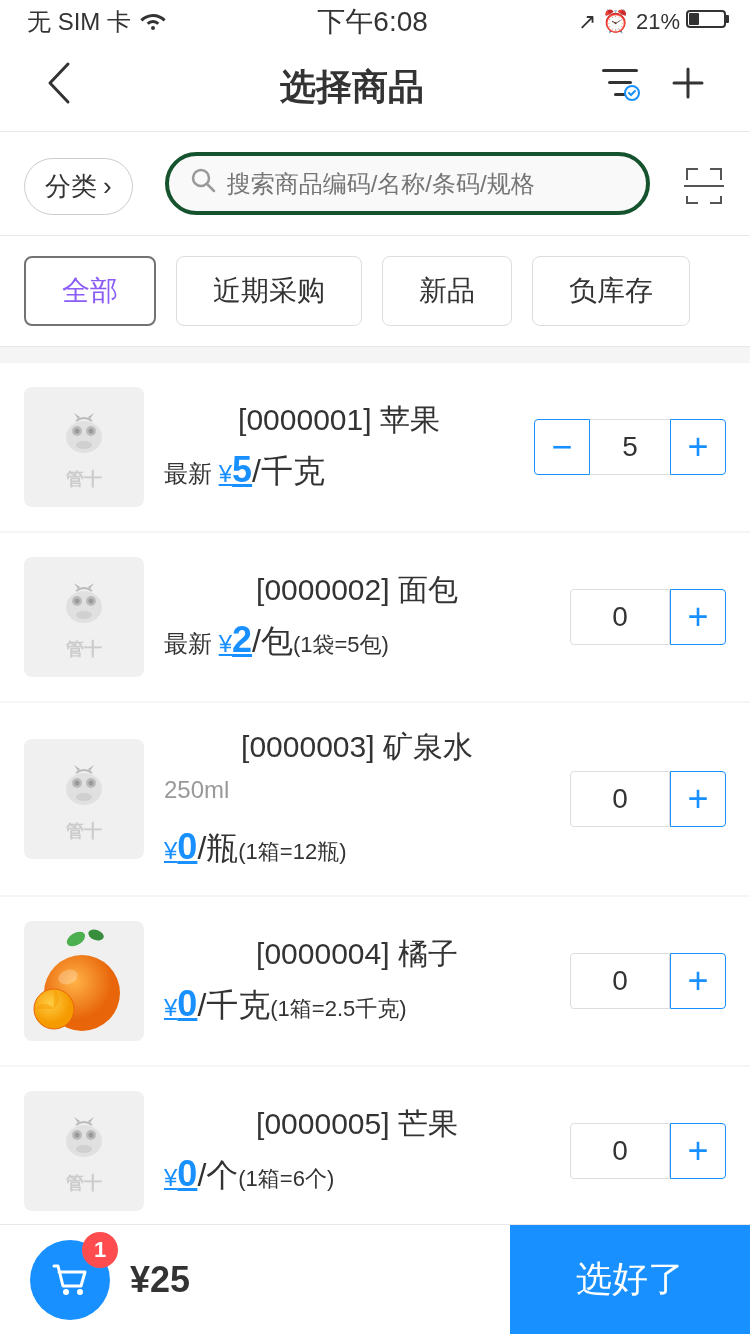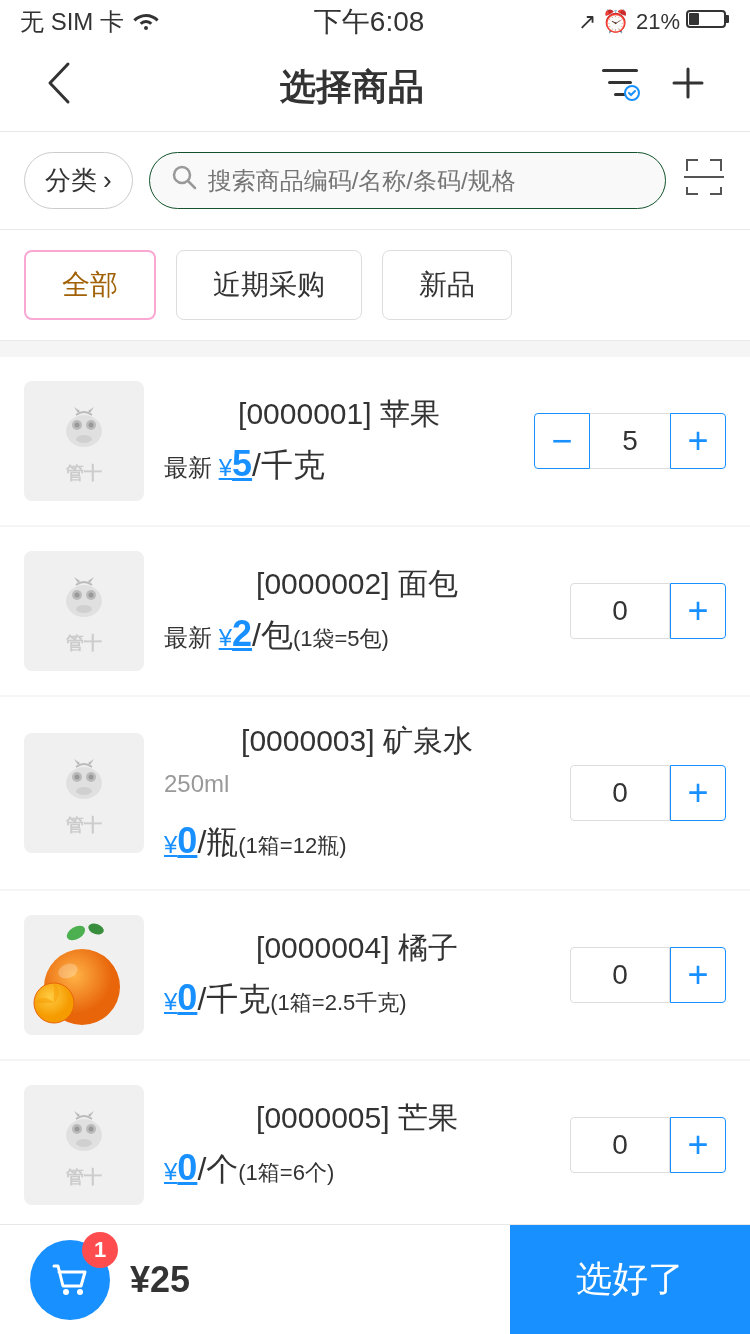--- a/index.html
+++ b/index.html
@@ -17,21 +17,21 @@
     .status-bar {
       height: 44px;
       background: #fff;
       display: flex;
       align-items: center;
       justify-content: space-between;
       padding: 0 20px;
       font-size: 24px;
       font-weight: 500;
     }
-    .status-left { display: flex; align-items: center; gap: 8px; }
+    .status-left { display: flex; align-items: center; gap: 8px; margin-left: 7px; }
     .status-center { font-size: 28px; font-weight: 400; }
     .status-right { display: flex; align-items: center; gap: 6px; font-size: 22px; }
 
     
     .nav-bar {
       height: 88px;
       background: #fff;
       display: flex;
       align-items: center;
       justify-content: space-between;
@@ -58,40 +58,40 @@
       font-size: 36px;
       color: #333;
       cursor: pointer;
     }
 
     
     .search-bar {
       background: #fff;
       padding: 20px 24px;
       display: flex;
-      align-items: center;
-      gap: 16px;
+      align-items: flex-end;
+      gap: 32px;
       border-bottom: 1px solid #e8e8e8;
     }
     .category-btn {
       border: 1px solid #ccc;
       border-radius: 30px;
       padding: 10px 20px;
       font-size: 26px;
       color: #333;
       background: #fff;
       display: flex;
       align-items: center;
       gap: 6px;
       white-space: nowrap;
       cursor: pointer;
     }
     .search-input-wrap {
       flex: 1;
-      border: 1px solid #14532d;
+      border: 4px solid #14532d;
       border-radius: 40px;
       display: flex;
       align-items: center;
       padding: 10px 20px;
       gap: 10px;
       background: #f9f9f9;
     }
     .search-input-wrap input {
       border: none;
       background: transparent;
@@ -117,22 +117,22 @@
     .filter-tab {
       padding: 14px 36px;
       border-radius: 8px;
       font-size: 28px;
       cursor: pointer;
       border: 1px solid #ddd;
       background: #fff;
       color: #333;
     }
     .filter-tab.active {
-      border: 2px solid #f9a8d4;
-      color: #a16207;
+      border: 2px solid #737373;
+      color: #8b5cf6;
       background: #fff;
     }
 
     
     .product-list {
       background: #f5f5f5;
       padding-bottom: 120px;
     }
     .product-item {
       background: #fff;
@@ -429,20 +429,21 @@
       <rect x="38" y="32" width="2" height="8" fill="#555"></rect>
       <rect x="2" y="21" width="40" height="2" fill="#555"></rect>
     </svg>
   </div>
 </div>
 
 <div class="filter-tabs">
   <button class="filter-tab active">全部</button>
   <button class="filter-tab">近期采购</button>
   <button class="filter-tab">新品</button>
+  <button class="filter-tab">负库存</button>
 </div>
 
 <div style="height:16px;background:#f5f5f5;"></div>
 
 <div class="product-list">
 
   <div class="product-item">
     <div class="product-image">
       <div class="owl-logo">
         <svg viewBox="0 0 60 60" fill="none">

